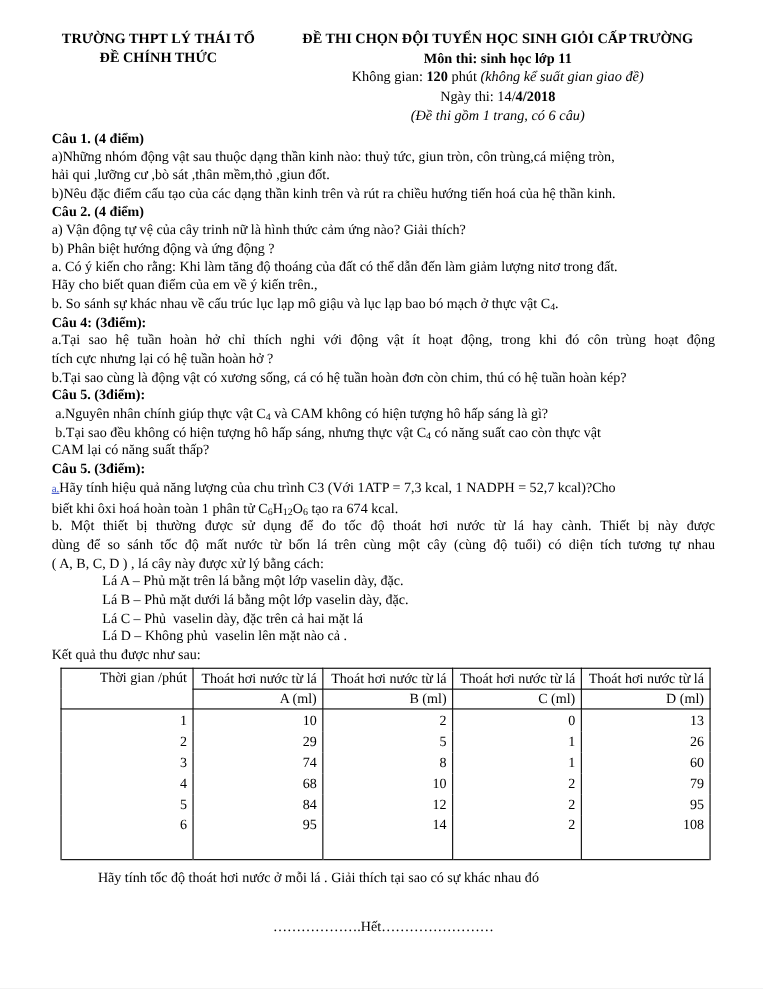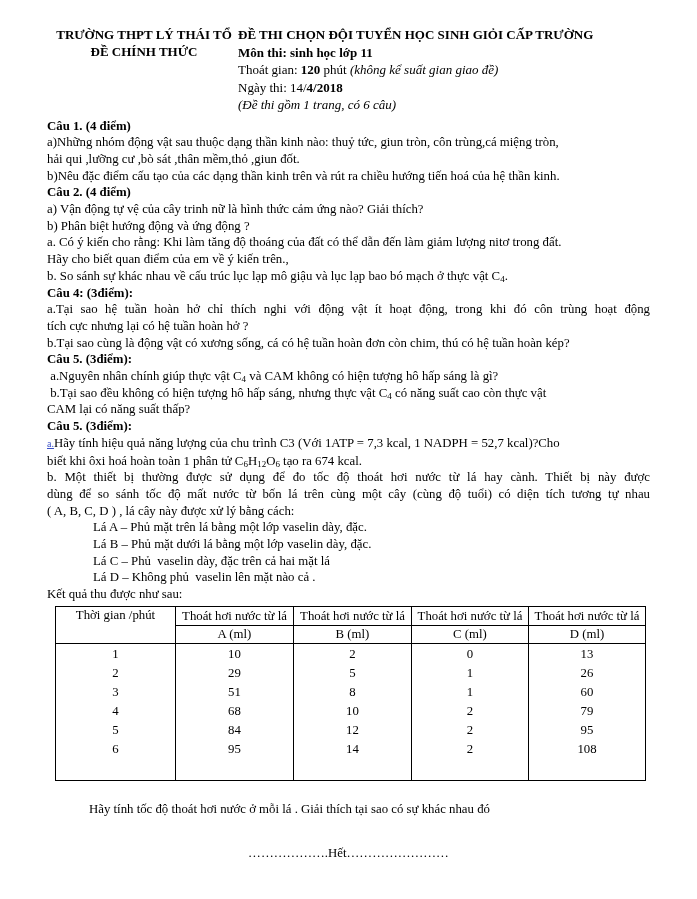--- a/index.html
+++ b/index.html
@@ -6,65 +6,65 @@
   .page{
     width:697px;height:899px;background:#ffffff;margin:0 auto;
     font-family:"Liberation Serif","DejaVu Serif",serif;
     color:#000;position:relative;overflow:hidden;box-sizing:border-box;
     padding-top:26px;
   }
   
   .header{display:flex;align-items:flex-start;}
   .header-left{width:188px;margin-left:50px;text-align:center;flex:none;}
   .header-left .hline{font-weight:bold;font-size:13px;line-height:17px;white-space:nowrap;}
-  .header-right{flex:1;text-align:left;margin-right:30px;}
+  .header-right{flex:1;text-align:center;margin-right:30px;}
   .header-right .hline{font-size:13px;line-height:17.5px;white-space:nowrap;}
   .header-right .b{font-weight:bold;}
   .header-right .i{font-style:italic;}
   
   .body-lines{margin:4px 0 0 47px;width:603px;font-size:12.8px;}
   .line{line-height:16.7px;white-space:pre-wrap;}
   .line.heading{font-weight:bold;}
   .line.indent{margin-left:46px;}
   .line.text-justify{text-align:justify;text-align-last:justify;}
   .sub{font-size:9px;vertical-align:-2px;line-height:0;}
   .link{color:#3a50c8;text-decoration:underline;font-size:10px;}
   
   table.results{
     border-collapse:collapse;margin:3px 0 0 55px;width:590px;table-layout:fixed;
     font-size:12.8px;
   }
   table.results th, table.results td{
-    font-weight:normal;padding:1px 5px;vertical-align:top;text-align:center;
+    font-weight:normal;padding:1px 5px;vertical-align:top;text-align:right;
   }
   thead th{border:1px solid #000;}
   th.time-h{text-align:center;vertical-align:top;}
   th.col-h{text-align:center;line-height:16px;}
   tbody td{border-left:1px solid #000;border-right:1px solid #000;line-height:17px;}
   table.results{border:1px solid #000;}
   tbody tr:first-child td{padding-top:2px;}
   tbody tr:last-child td{padding-bottom:22px;}
   
-  .footer-question{margin:20px 0 0 89px;font-size:12.8px;line-height:17px;}
+  .footer-question{margin:8px 0 0 89px;font-size:12.8px;line-height:17px;}
   .footer-end{margin-top:28px;text-align:center;font-size:12.8px;}
 </style>
 </head>
 <body>
 
 <div class="page">
 
   <div class="header">
     <div class="header-left">
       <div class="hline">TRƯỜNG THPT LÝ THÁI TỔ</div>
       <div class="hline">ĐỀ CHÍNH THỨC</div>
     </div>
     <div class="header-right">
       <div class="hline b">ĐỀ THI CHỌN ĐỘI TUYỂN HỌC SINH GIỎI CẤP TRƯỜNG</div>
       <div class="hline b">Môn thi: sinh học lớp 11</div>
-      <div class="hline"><span>Thoát gian: </span><span class="b">120</span><span> phút </span><span class="i">(không kể suất gian giao đề)</span></div>
+      <div class="hline"><span>Không gian: </span><span class="b">120</span><span> phút </span><span class="i">(không kể suất gian giao đề)</span></div>
       <div class="hline"><span>Ngày thi: 14/</span><span class="b">4/2018</span></div>
       <div class="hline i">(Đề thi gồm 1 trang, có 6 câu)</div>
     </div>
   </div>
 
   <div class="body-lines">
       <div class="line heading"><span>Câu 1. (4 điểm)</span></div>
       <div class="line text"><span>a)Những nhóm động vật sau thuộc dạng thần kinh nào: thuỷ tức, giun tròn, côn trùng,cá miệng tròn,</span></div>
       <div class="line text"><span>hải qui ,lưỡng cư ,bò sát ,thân mềm,thỏ ,giun đốt.</span></div>
       <div class="line text"><span>b)Nêu đặc điểm cấu tạo của các dạng thần kinh trên và rút ra chiều hướng tiến hoá của hệ thần kinh.</span></div>
@@ -128,21 +128,21 @@
         </tr>
         <tr>
           <td>2</td>
           <td>29</td>
           <td>5</td>
           <td>1</td>
           <td>26</td>
         </tr>
         <tr>
           <td>3</td>
-          <td>51</td>
+          <td>74</td>
           <td>8</td>
           <td>1</td>
           <td>60</td>
         </tr>
         <tr>
           <td>4</td>
           <td>68</td>
           <td>10</td>
           <td>2</td>
           <td>79</td>

